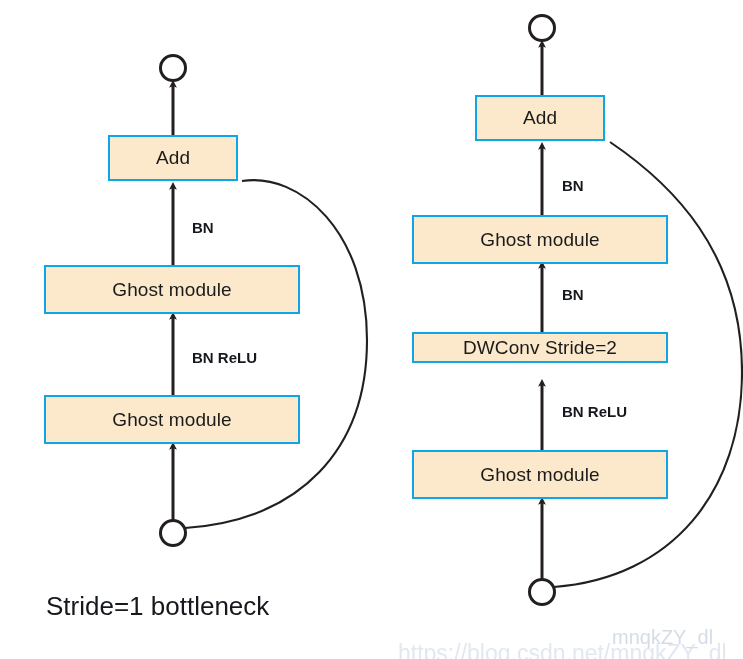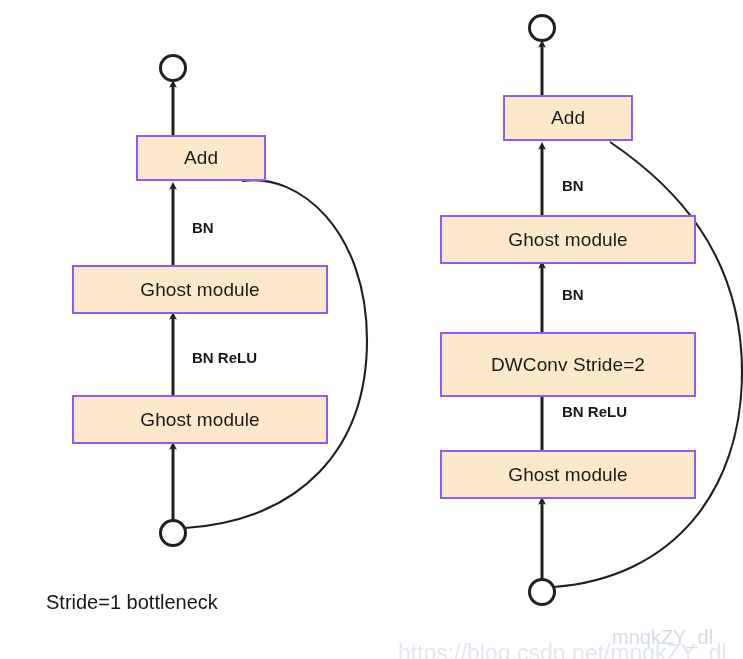--- a/index.html
+++ b/index.html
@@ -19,43 +19,42 @@
     position: absolute;
     left: 0;
     top: 0;
     width: 743px;
     height: 659px;
   }
   .node-box {
     position: absolute;
     box-sizing: border-box;
     background: #fce9cb;
-    border: 2px solid #8b5cf6;
+    border: 2px solid #0ea5e9;
     display: flex;
     align-items: center;
     justify-content: center;
     color: #1a1a1a;
     font-size: 19px;
     font-family: "Liberation Sans", sans-serif;
     letter-spacing: 0.1px;
     white-space: nowrap;
-    margin-left: 28px;
   }
   .edge-label {
     position: absolute;
     color: #15181c;
     font-size: 15px;
     font-family: "Liberation Sans", sans-serif;
     font-weight: 600;
     white-space: nowrap;
   }
   .caption {
     position: absolute;
     color: #15181c;
-    font-size: 20px;
+    font-size: 26px;
     font-family: "Liberation Sans", sans-serif;
     white-space: nowrap;
   }
   .watermark {
     position: absolute;
     color: #cfd7e2;
     font-size: 20px;
     font-family: "Liberation Sans", sans-serif;
     white-space: nowrap;
     opacity: 0.85;
@@ -121,21 +120,21 @@
   <div class="caption" style="left:46px; top:591px;">Stride=1 bottleneck</div>
 
   <div class="node-box" style="left:475px; top:95px; width:130px; height:46px;">Add</div>
 
   <div class="edge-label" style="left:562px; top:177px;">BN</div>
 
   <div class="node-box" style="left:412px; top:215px; width:256px; height:49px;">Ghost module</div>
 
   <div class="edge-label" style="left:562px; top:286px;">BN</div>
 
-  <div class="node-box" style="left:412px; top:332px; width:256px; height:65px;">DWConv Stride=2</div>
+  <div class="node-box" style="left:412px; top:332px; width:256px; height:31px;">DWConv Stride=2</div>
 
   <div class="edge-label" style="left:562px; top:403px;">BN ReLU</div>
 
   <div class="node-box" style="left:412px; top:450px; width:256px; height:49px;">Ghost module</div>
 
 
   <div class="watermark" style="left:612px; top:626px;">mnqkZY_dl</div>
 
   <div class="watermark faint" style="left:398px; top:640px;">https://blog.csdn.net/mnqkZY_dl</div>
 

